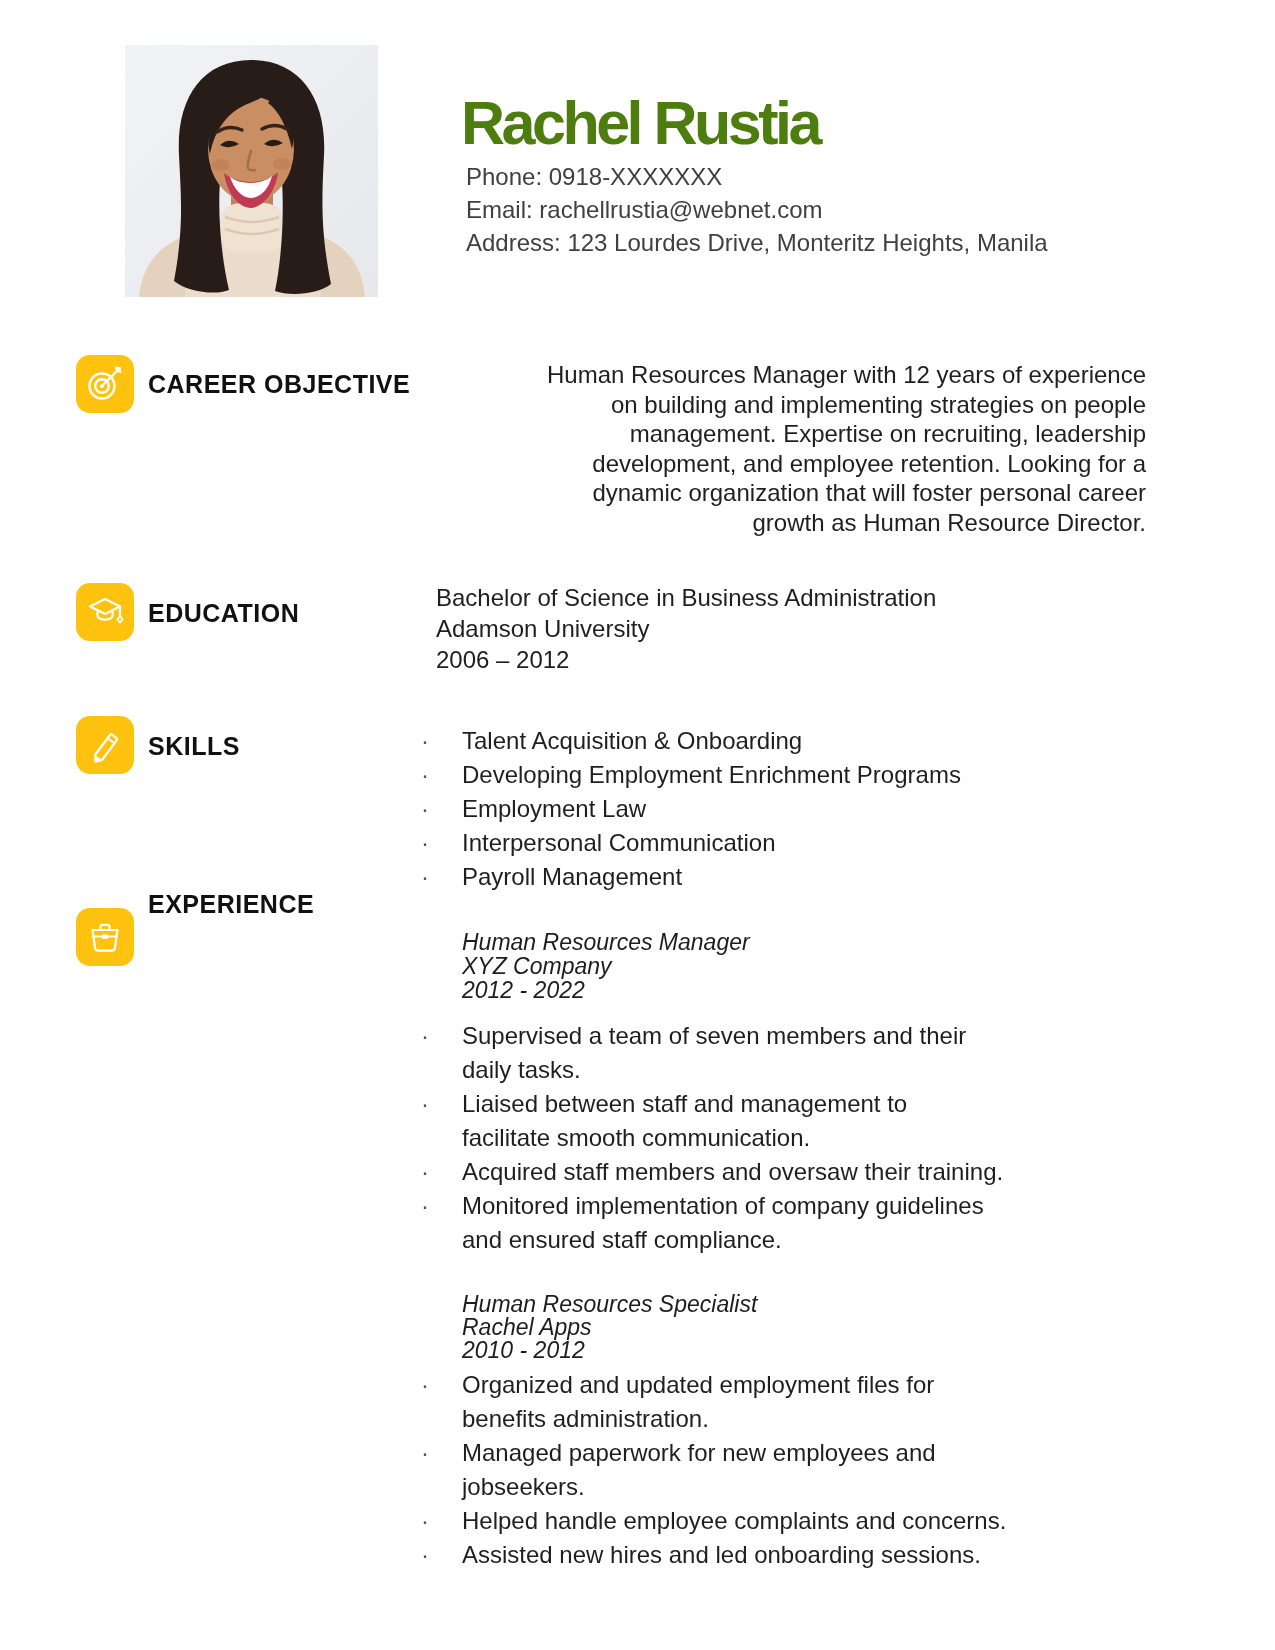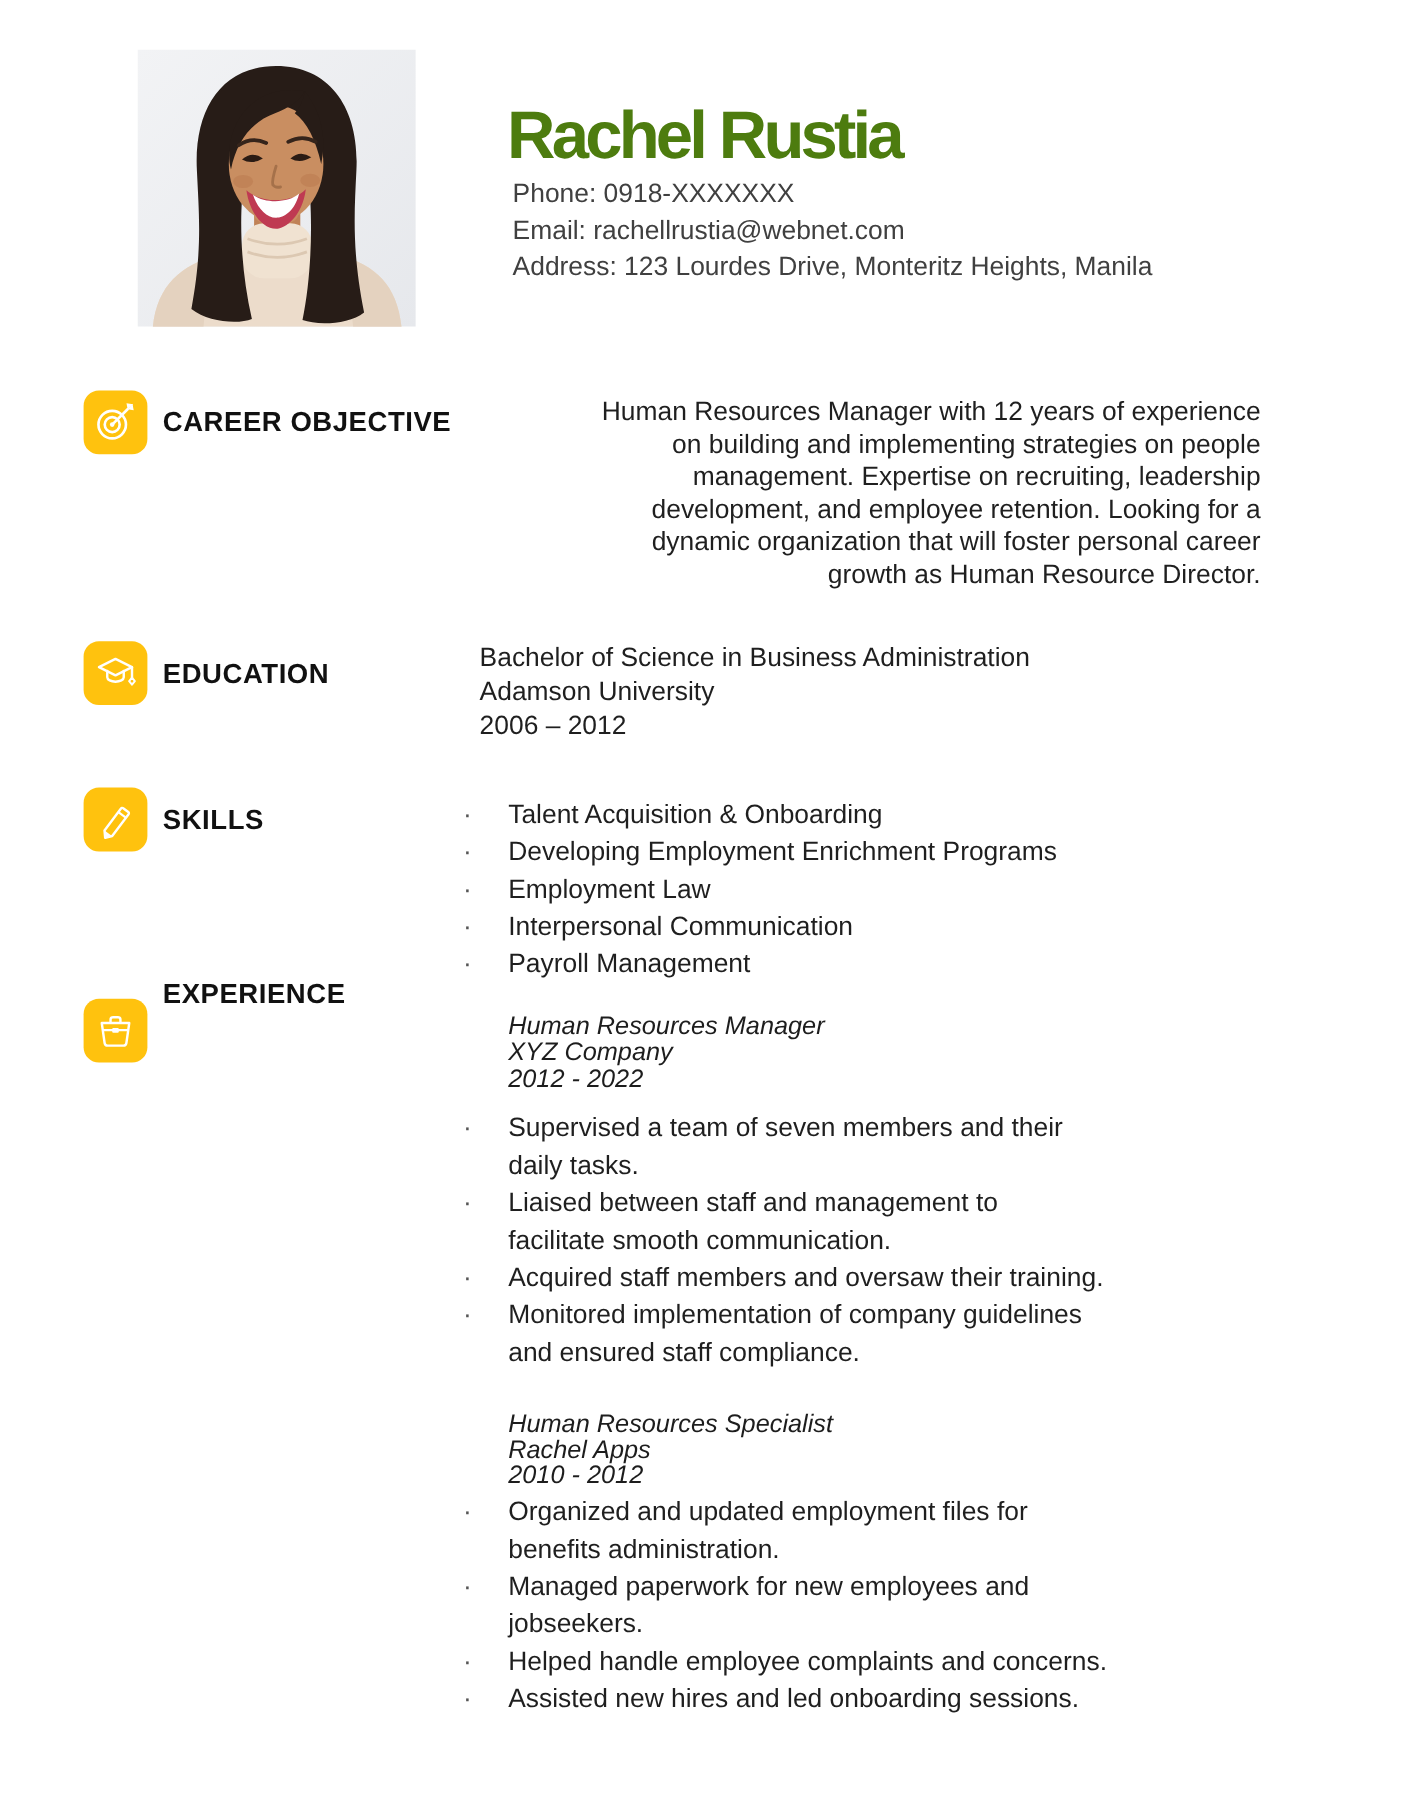--- a/index.html
+++ b/index.html
@@ -206,21 +206,21 @@
       <path d="M14.5,12 v-3 a2.2,2.2 0 0 1 2.2,-2.2 h4.6 a2.2,2.2 0 0 1 2.2,2.2 v3" stroke="#ffffff" stroke-width="2.2" fill="none"></path>
       <path d="M6.5,12 h25 l-2.6,18.2 a2.8,2.8 0 0 1 -2.8,2.4 H11.9 a2.8,2.8 0 0 1 -2.8,-2.4 Z" stroke="#ffffff" stroke-width="2.2" fill="none" stroke-linejoin="round"></path>
       <line x1="7.5" y1="18.5" x2="30.5" y2="18.5" stroke="#ffffff" stroke-width="2"></line>
       <rect x="16" y="16.5" width="6" height="4.4" rx="1" fill="#ffffff"></rect>
     </svg>
   </div>
   <div class="section-heading hd-exp">EXPERIENCE</div>
 
   <div class="experience-content">
 
-    <div class="job-header" style="margin-top:5px;">
+    <div class="job-header" style="margin-top:15px;">
       <div>Human Resources Manager</div>
       <div>XYZ Company</div>
       <div>2012 - 2022</div>
     </div>
     <div class="job-bullets">
       <div class="bullet-row">
         <span class="bullet-dot">·</span>
         <span class="bullet-text">Supervised a team of seven members and their
 daily tasks.</span>
       </div>

